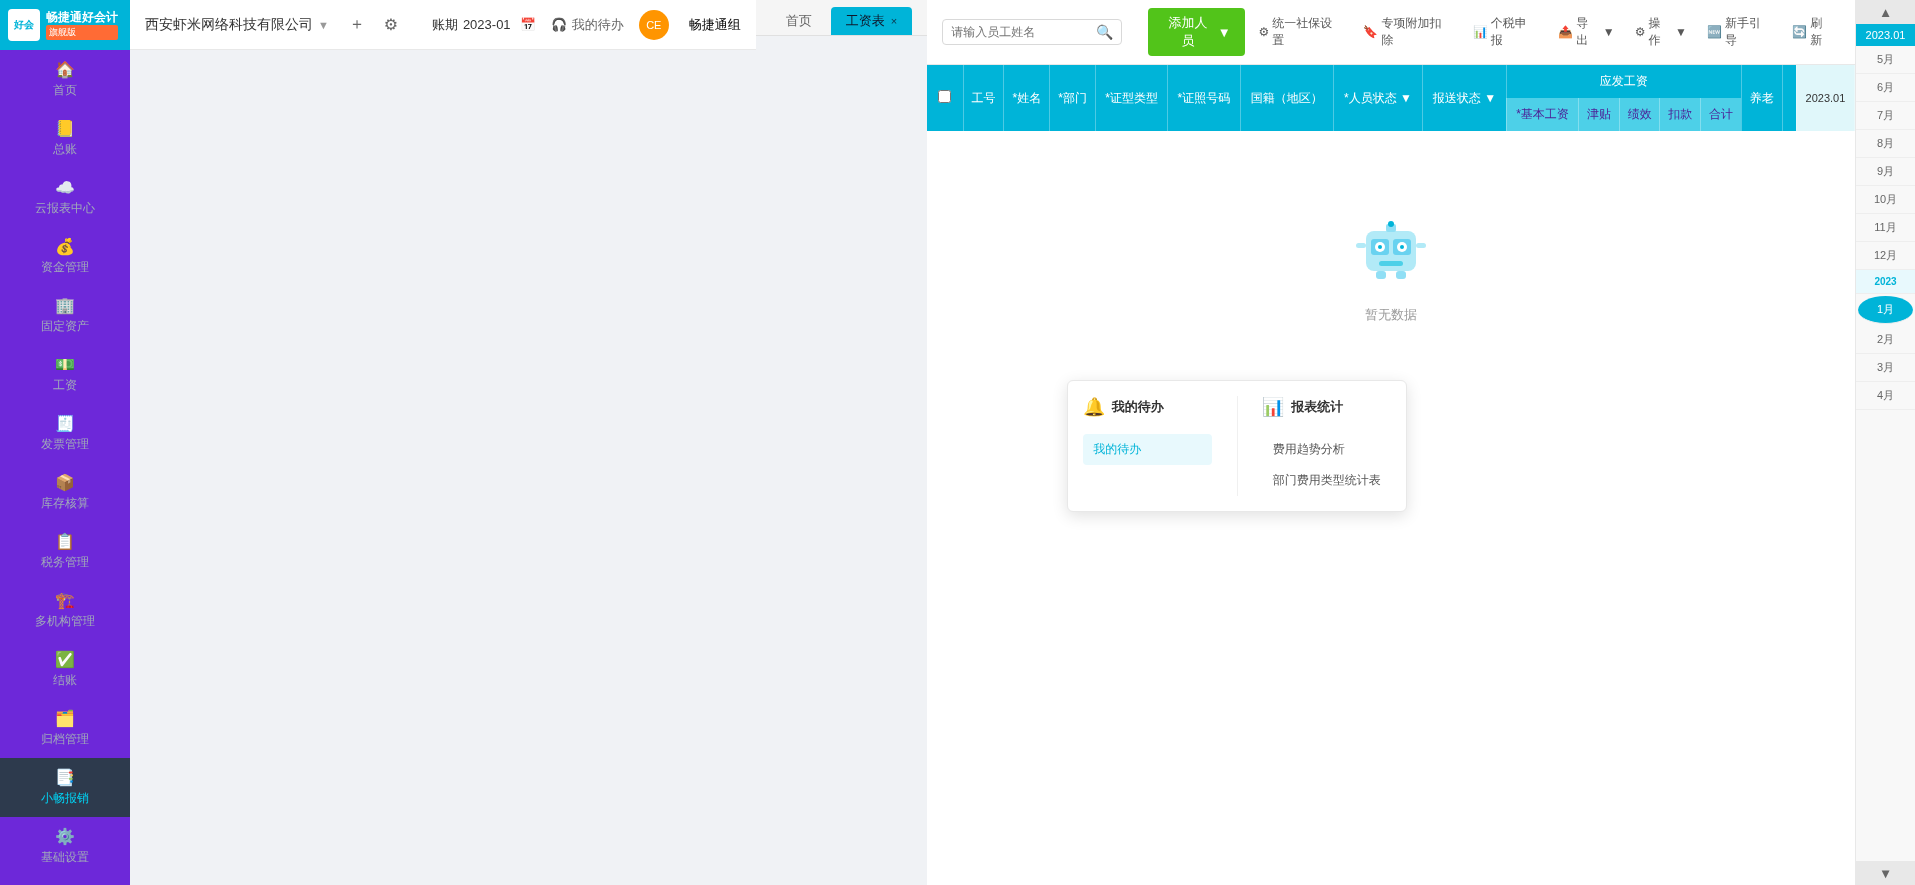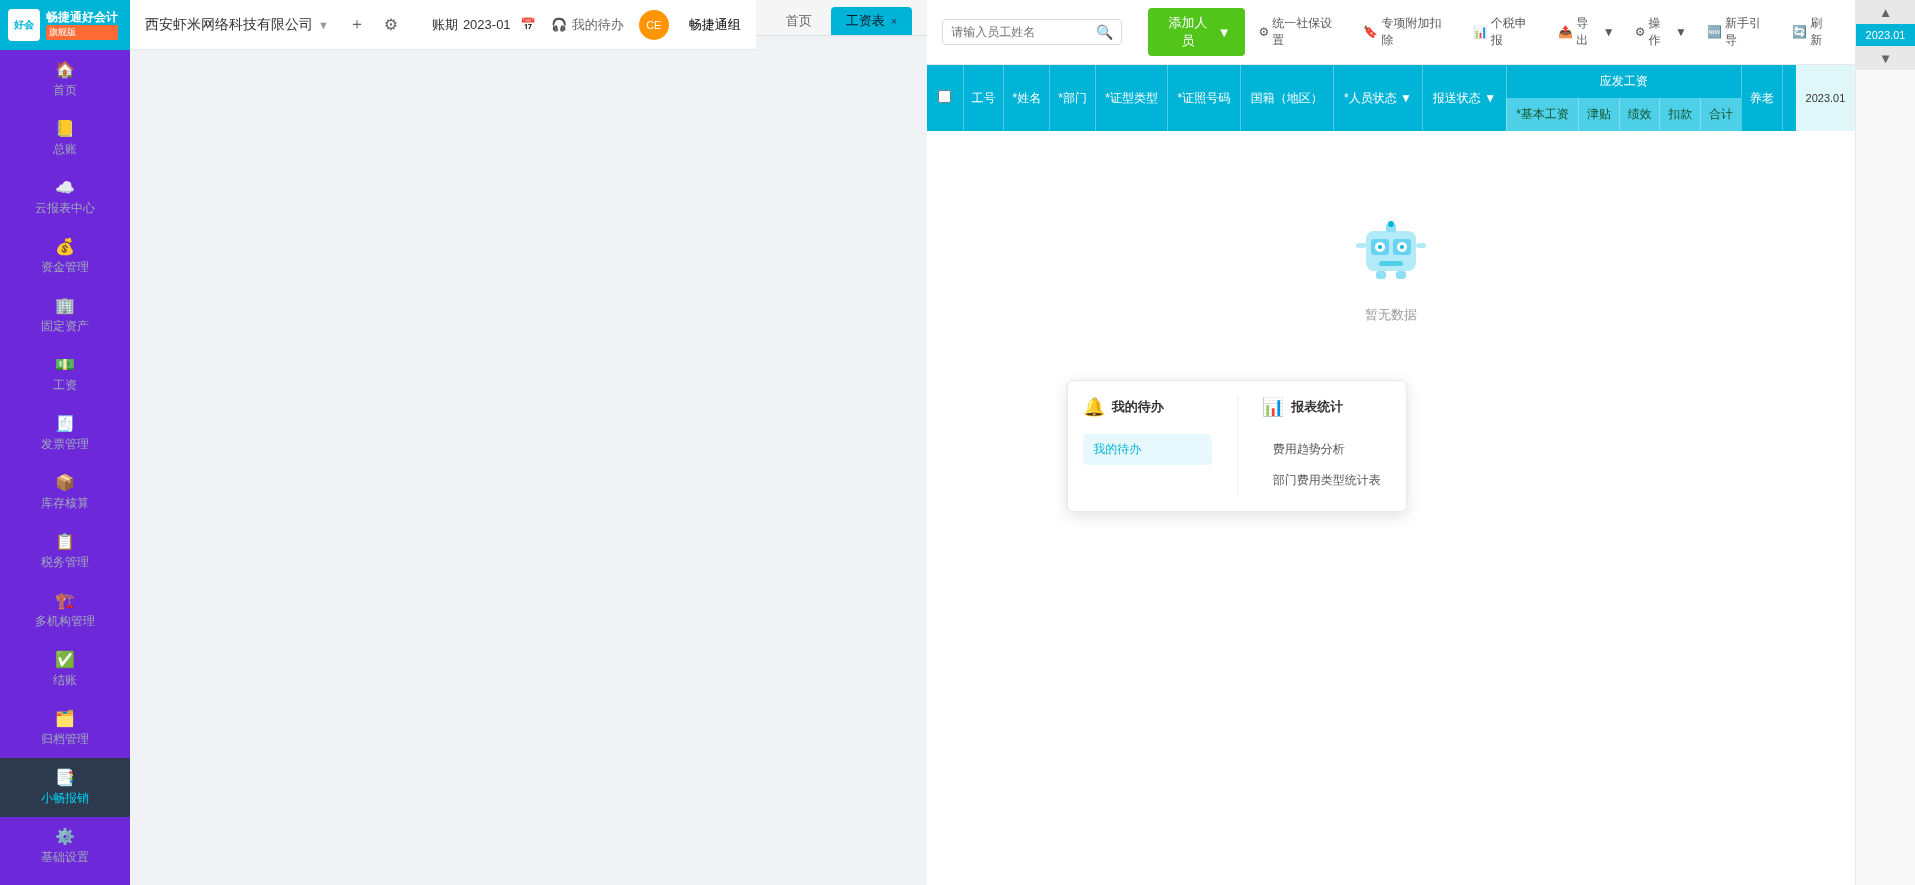--- a/index.html
+++ b/index.html
@@ -140,21 +140,21 @@
       color: white;
       padding: 8px 6px;
       font-weight: normal;
       font-size: 12px;
       white-space: nowrap;
       border-right: 1px solid rgba(255,255,255,0.3);
       text-align: center;
     }
     .salary-table thead .sub-header th {
       background: #4dd0e8;
-      color: #14532d;
+      color: #4c1d95;
     }
     .th-group { text-align: center; }
     .col-check { width: 36px; }
     .empty-state {
       display: flex; flex-direction: column; align-items: center; justify-content: center;
       padding: 80px 10px;
       color: #999;
     }
 
     
@@ -433,20 +433,35 @@
           </div>
           <span>暂无数据</span>
         </div>
       </div>
 
     </div>
 
     <div class="right-calendar">
       <button class="cal-up">▲</button>
       <div style="background:#00b4d8; color:white; width:100%; text-align:center; padding:5px 0; font-size:11px;">2023.01</div>
+      <div class="cal-months">
+        <div class="cal-month-item">5月</div>
+        <div class="cal-month-item">6月</div>
+        <div class="cal-month-item">7月</div>
+        <div class="cal-month-item">8月</div>
+        <div class="cal-month-item">9月</div>
+        <div class="cal-month-item">10月</div>
+        <div class="cal-month-item">11月</div>
+        <div class="cal-month-item">12月</div>
+        <div class="cal-month-item year-label">2023</div>
+        <div class="cal-month-item active">1月</div>
+        <div class="cal-month-item">2月</div>
+        <div class="cal-month-item">3月</div>
+        <div class="cal-month-item">4月</div>
+      </div>
       <button class="cal-down">▼</button>
     </div>
 
     <div class="dropdown-overlay">
       <div class="dropdown-row">
         <div class="dropdown-col">
           <div class="dropdown-section-title">
             <span class="dropdown-section-icon">🔔</span>
             <span>我的待办</span>
           </div>

